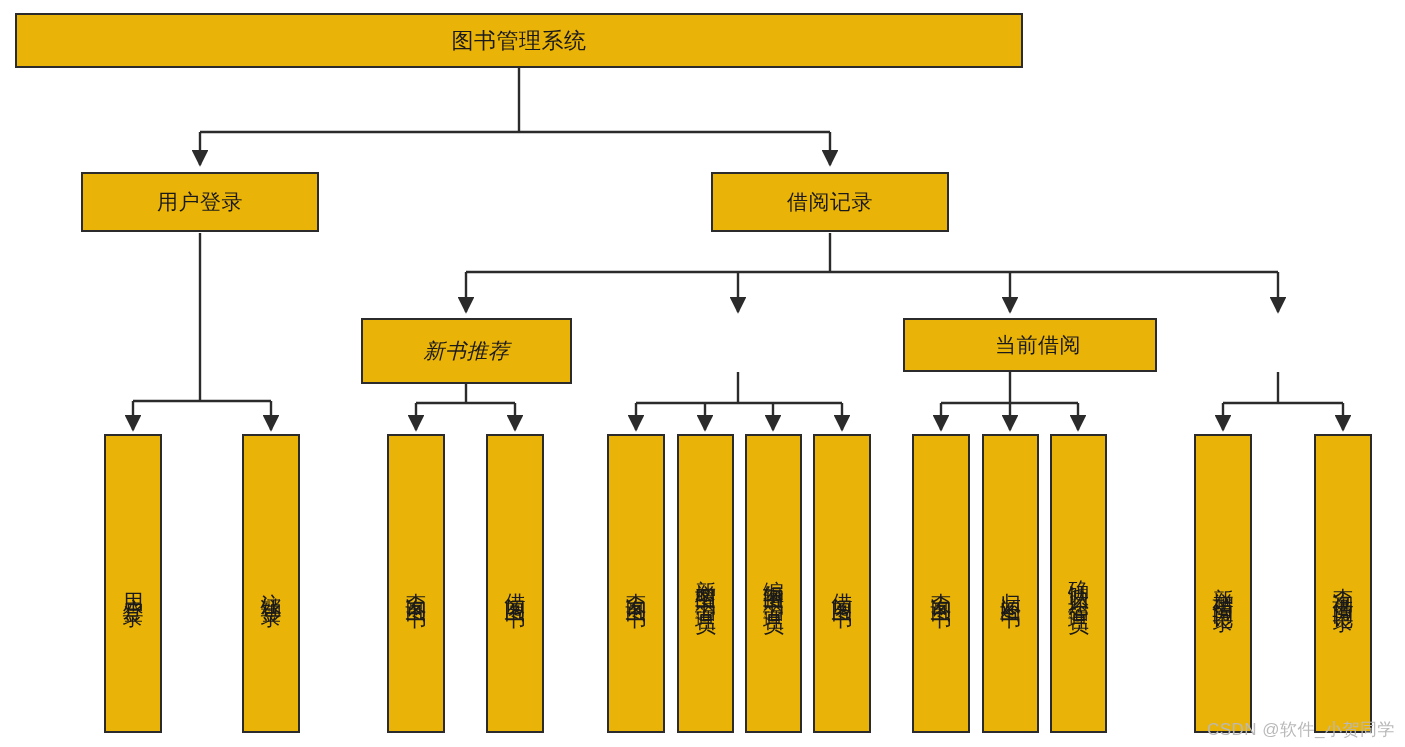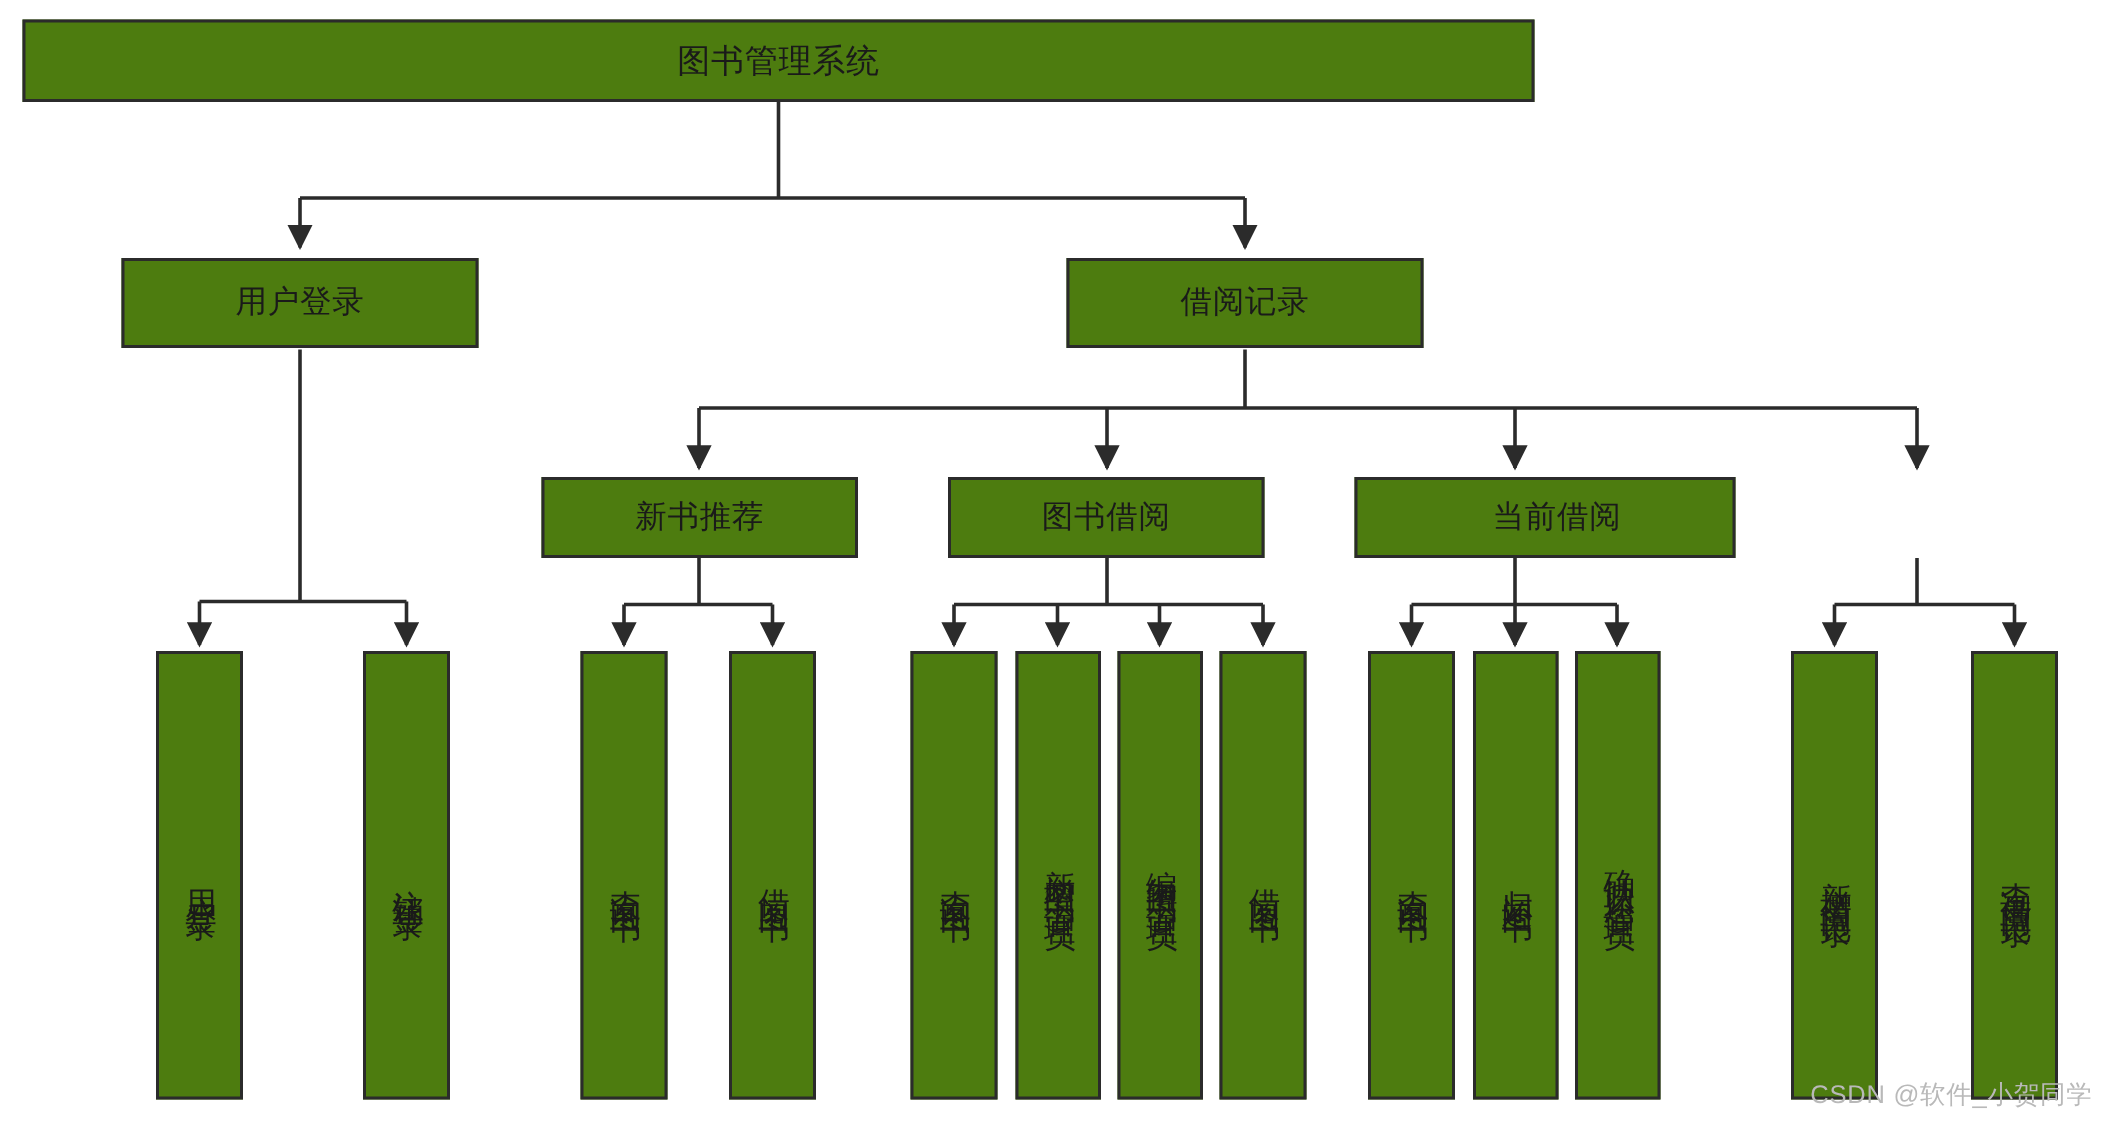--- a/index.html
+++ b/index.html
@@ -21,21 +21,21 @@
   #edges-layer {
     position: absolute;
     left: 0;
     top: 0;
     width: 1405px;
     height: 747px;
   }
   .node {
     position: absolute;
     box-sizing: border-box;
-    background: #4d7c0f;
+    background: #eab308;
     border: 2px solid #2b2b2b;
     display: flex;
     align-items: center;
     justify-content: center;
     color: #1a1a1a;
     z-index: 3;
   }
   .node .node-label {
     display: block;
     text-align: center;
@@ -136,25 +136,22 @@
     <span class="node-label">图书管理系统</span>
   </div>
 
   <div class="node horiz" style="left:81px; top:172px; width:238px; height:60px;">
     <span class="node-label">用户登录</span>
   </div>
   <div class="node horiz" style="left:711px; top:172px; width:238px; height:60px;">
     <span class="node-label">借阅记录</span>
   </div>
 
-  <div class="node horiz" style="left:361px; top:318px; width:211px; height:54px;">
+  <div class="node horiz" style="left:361px; top:318px; width:211px; height:66px;font-style:italic;">
     <span class="node-label">新书推荐</span>
-  </div>
-  <div class="node horiz" style="left:632px; top:318px; width:211px; height:54px;">
-    <span class="node-label">图书借阅</span>
   </div>
   <div class="node horiz" style="left:903px; top:318px; width:254px; height:54px;padding-left:16px;">
     <span class="node-label">当前借阅</span>
   </div>
 
   <div class="node vert" style="left:104px; top:434px; width:58px; height:299px;">
     <span class="node-label">用户登录</span>
   </div>
   <div class="node vert" style="left:242px; top:434px; width:58px; height:299px;">
     <span class="node-label">注销登录</span>

